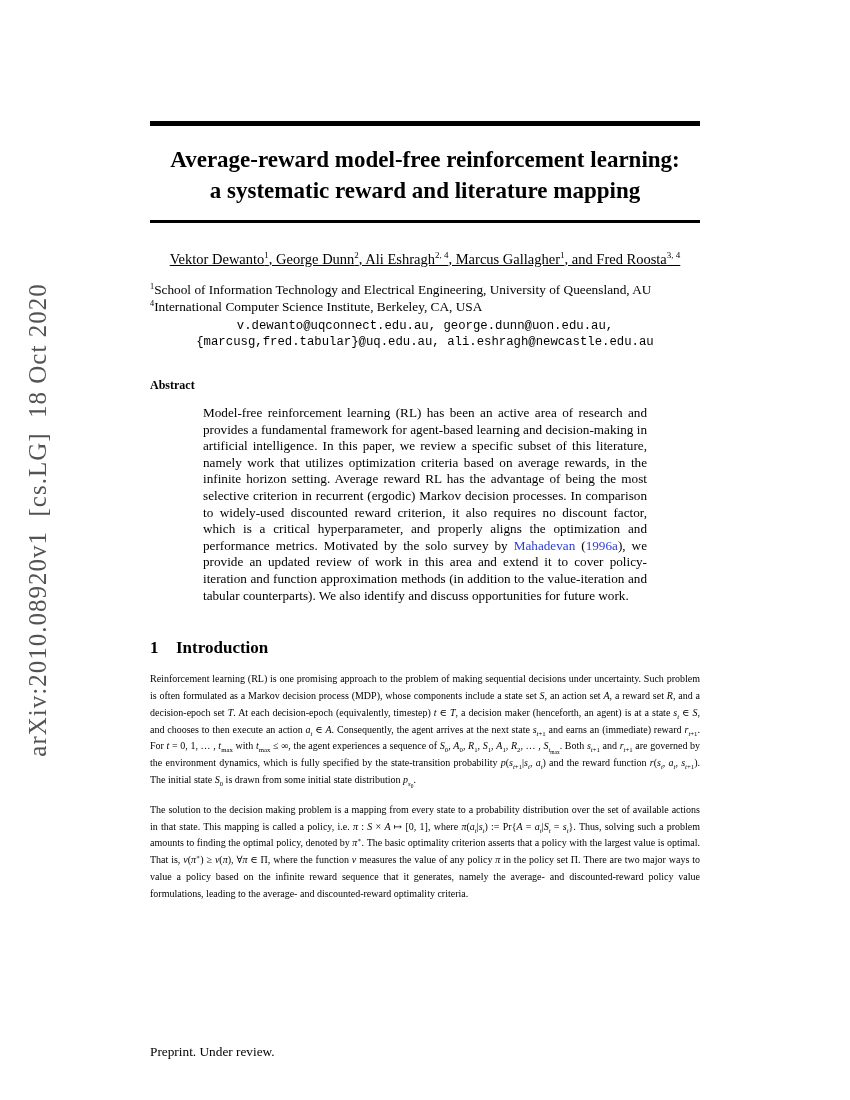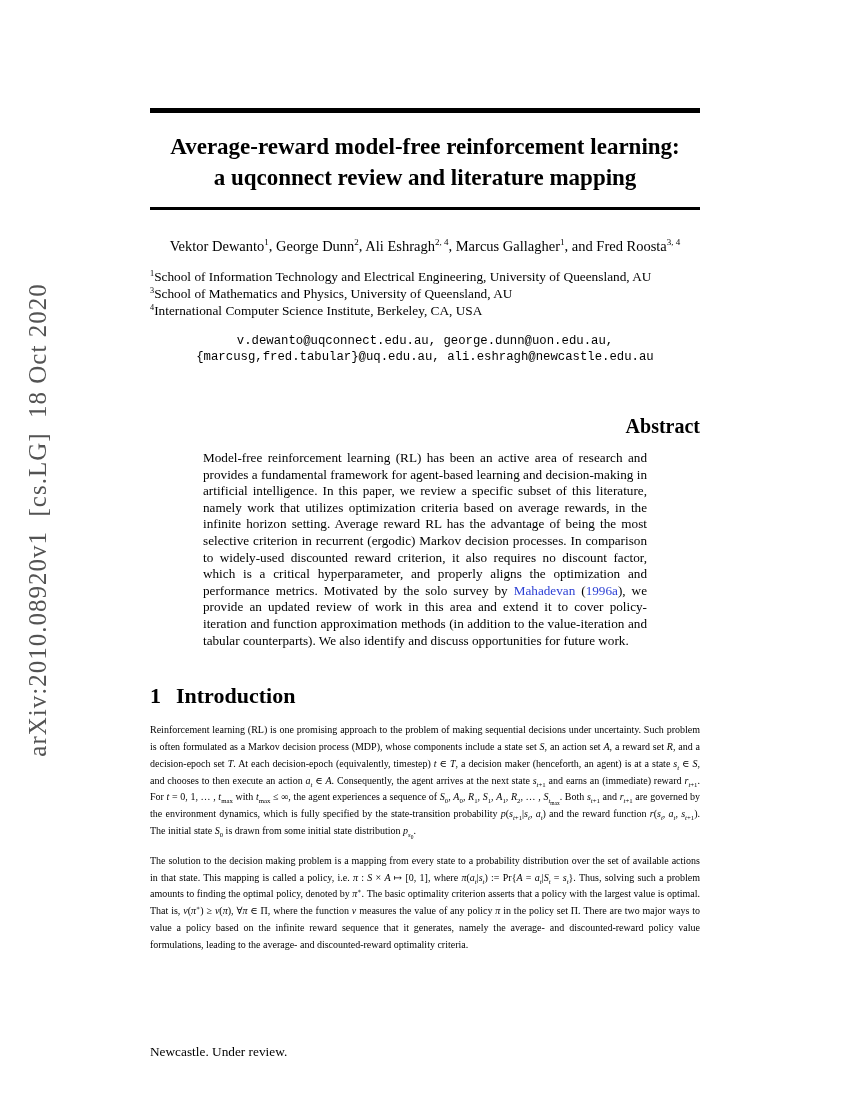--- a/index.html
+++ b/index.html
@@ -18,65 +18,66 @@
     left: 38px;
     transform: translate(-50%, -50%) rotate(-90deg);
     white-space: pre;
     font-size: 25px;
     letter-spacing: 1px;
     color: var(--stamp-gray, #555555);
   }
   .content {
     position: absolute;
     left: 150px;
-    top: 0;
+    top: 13px;
     width: 550px;
   }
   .rule-thick { height: 5px; background: #000; margin-top: 108px; }
   .rule-thin  { height: 3px; background: #000; margin-top: 14px; }
   .title {
     margin: 18px 0 0;
     text-align: center;
     font-weight: bold;
     font-size: 23px;
     line-height: 31px;
   }
   .authors {
     margin-top: 28px;
     text-align: center;
     font-size: 14.5px;
+    text-decoration: underline;
   }
   .affiliations {
     margin-top: 13px;
     font-size: 13.3px;
     line-height: 17px;
   }
   .emails {
-    margin-top: 14px;
+    margin-top: 3px;
     text-align: center;
     font-family: "Liberation Mono", "DejaVu Sans Mono", monospace;
     font-size: 12.3px;
     line-height: 16px;
   }
   .abstract-heading {
-    margin-top: 50px;
-    text-align: right;
+    margin-top: 28px;
+    text-align: left;
     font-weight: bold;
-    font-size: 20px;
+    font-size: 12px;
   }
   .abstract-body {
     margin: 12px auto 0;
     width: 444px;
     text-align: justify;
     font-size: 13.2px;
     line-height: 16.6px;
   }
   .section-heading {
     margin: 34px 0 0;
-    font-size: 22px;
+    font-size: 17px;
     font-weight: bold;
   }
   .section-number { display: inline-block; width: 26px; }
   .para {
     margin: 13px 0 0;
     text-align: justify;
     font-size: 10px;
     line-height: 16.8px;
   }
   .cite { color: var(--cite-blue, #2b3fd4); cursor: pointer; }
@@ -96,30 +97,29 @@
 <div class="page">
 
   <div class="arxiv-stamp">arXiv:2010.08920v1  [cs.LG]  18 Oct 2020</div>
 
   <div class="content">
 
     <div class="rule-thick"></div>
 
     <h1 class="title">
       <span>Average-reward model-free reinforcement learning:</span><br>
-      <span>a uqconnect review and literature mapping</span>
+      <span>a systematic reward and literature mapping</span>
     </h1>
 
     <div class="rule-thin"></div>
 
     <div class="authors">Vektor Dewanto<sup>1</sup>, George Dunn<sup>2</sup>, Ali Eshragh<sup>2, 4</sup>, Marcus Gallagher<sup>1</sup>, and Fred Roosta<sup>3, 4</sup></div>
 
     <div class="affiliations">
       <div><sup>1</sup>School of Information Technology and Electrical Engineering, University of Queensland, AU</div>
-      <div><sup>3</sup>School of Mathematics and Physics, University of Queensland, AU</div>
       <div><sup>4</sup>International Computer Science Institute, Berkeley, CA, USA</div>
     </div>
 
     <div class="emails">
       <div>v.dewanto@uqconnect.edu.au, george.dunn@uon.edu.au,</div>
       <div>{marcusg,fred.tabular}@uq.edu.au, ali.eshragh@newcastle.edu.au</div>
     </div>
 
     <div class="abstract-heading">Abstract</div>
 
@@ -128,15 +128,15 @@
     <h2 class="section-heading">
       <span class="section-number">1</span><span>Introduction</span>
     </h2>
 
     <p class="para">Reinforcement learning (RL) is one promising approach to the problem of making sequential decisions under uncertainty. Such problem is often formulated as a Markov decision process (MDP), whose components include a state set <i>S</i>, an action set <i>A</i>, a reward set <i>R</i>, and a decision-epoch set <i>T</i>. At each decision-epoch (equivalently, timestep) <i>t</i> ∈ <i>T</i>, a decision maker (henceforth, an agent) is at a state <i>s<sub>t</sub></i> ∈ <i>S</i>, and chooses to then execute an action <i>a<sub>t</sub></i> ∈ <i>A</i>. Consequently, the agent arrives at the next state <i>s</i><sub><i>t</i>+1</sub> and earns an (immediate) reward <i>r</i><sub><i>t</i>+1</sub>. For <i>t</i> = 0, 1, … , <i>t</i><sub>max</sub> with <i>t</i><sub>max</sub> ≤ ∞, the agent experiences a sequence of <i>S</i><sub>0</sub>, <i>A</i><sub>0</sub>, <i>R</i><sub>1</sub>, <i>S</i><sub>1</sub>, <i>A</i><sub>1</sub>, <i>R</i><sub>2</sub>, … , <i>S</i><sub><i>t</i><sub>max</sub></sub>. Both <i>s</i><sub><i>t</i>+1</sub> and <i>r</i><sub><i>t</i>+1</sub> are governed by the environment dynamics, which is fully specified by the state-transition probability <i>p</i>(<i>s</i><sub><i>t</i>+1</sub>|<i>s<sub>t</sub></i>, <i>a<sub>t</sub></i>) and the reward function <i>r</i>(<i>s<sub>t</sub></i>, <i>a<sub>t</sub></i>, <i>s</i><sub><i>t</i>+1</sub>). The initial state <i>S</i><sub>0</sub> is drawn from some initial state distribution <i>p</i><sub><i>s</i><sub>0</sub></sub>.</p>
 
     <p class="para">The solution to the decision making problem is a mapping from every state to a probability distribution over the set of available actions in that state. This mapping is called a policy, i.e. <i>π</i> : <i>S</i> × <i>A</i> ↦ [0, 1], where <i>π</i>(<i>a<sub>t</sub></i>|<i>s<sub>t</sub></i>) := Pr{<i>A</i> = <i>a<sub>t</sub></i>|<i>S<sub>t</sub></i> = <i>s<sub>t</sub></i>}. Thus, solving such a problem amounts to finding the optimal policy, denoted by <i>π</i><sup>∗</sup>. The basic optimality criterion asserts that a policy with the largest value is optimal. That is, <i>v</i>(<i>π</i><sup>∗</sup>) ≥ <i>v</i>(<i>π</i>), ∀<i>π</i> ∈ Π, where the function <i>v</i> measures the value of any policy <i>π</i> in the policy set Π. There are two major ways to value a policy based on the infinite reward sequence that it generates, namely the average- and discounted-reward policy value formulations, leading to the average- and discounted-reward optimality criteria.</p>
 
   </div>
 
-  <div class="footer">Newcastle. Under review.</div>
+  <div class="footer">Preprint. Under review.</div>
 
 </div>
 
 </body></html>

